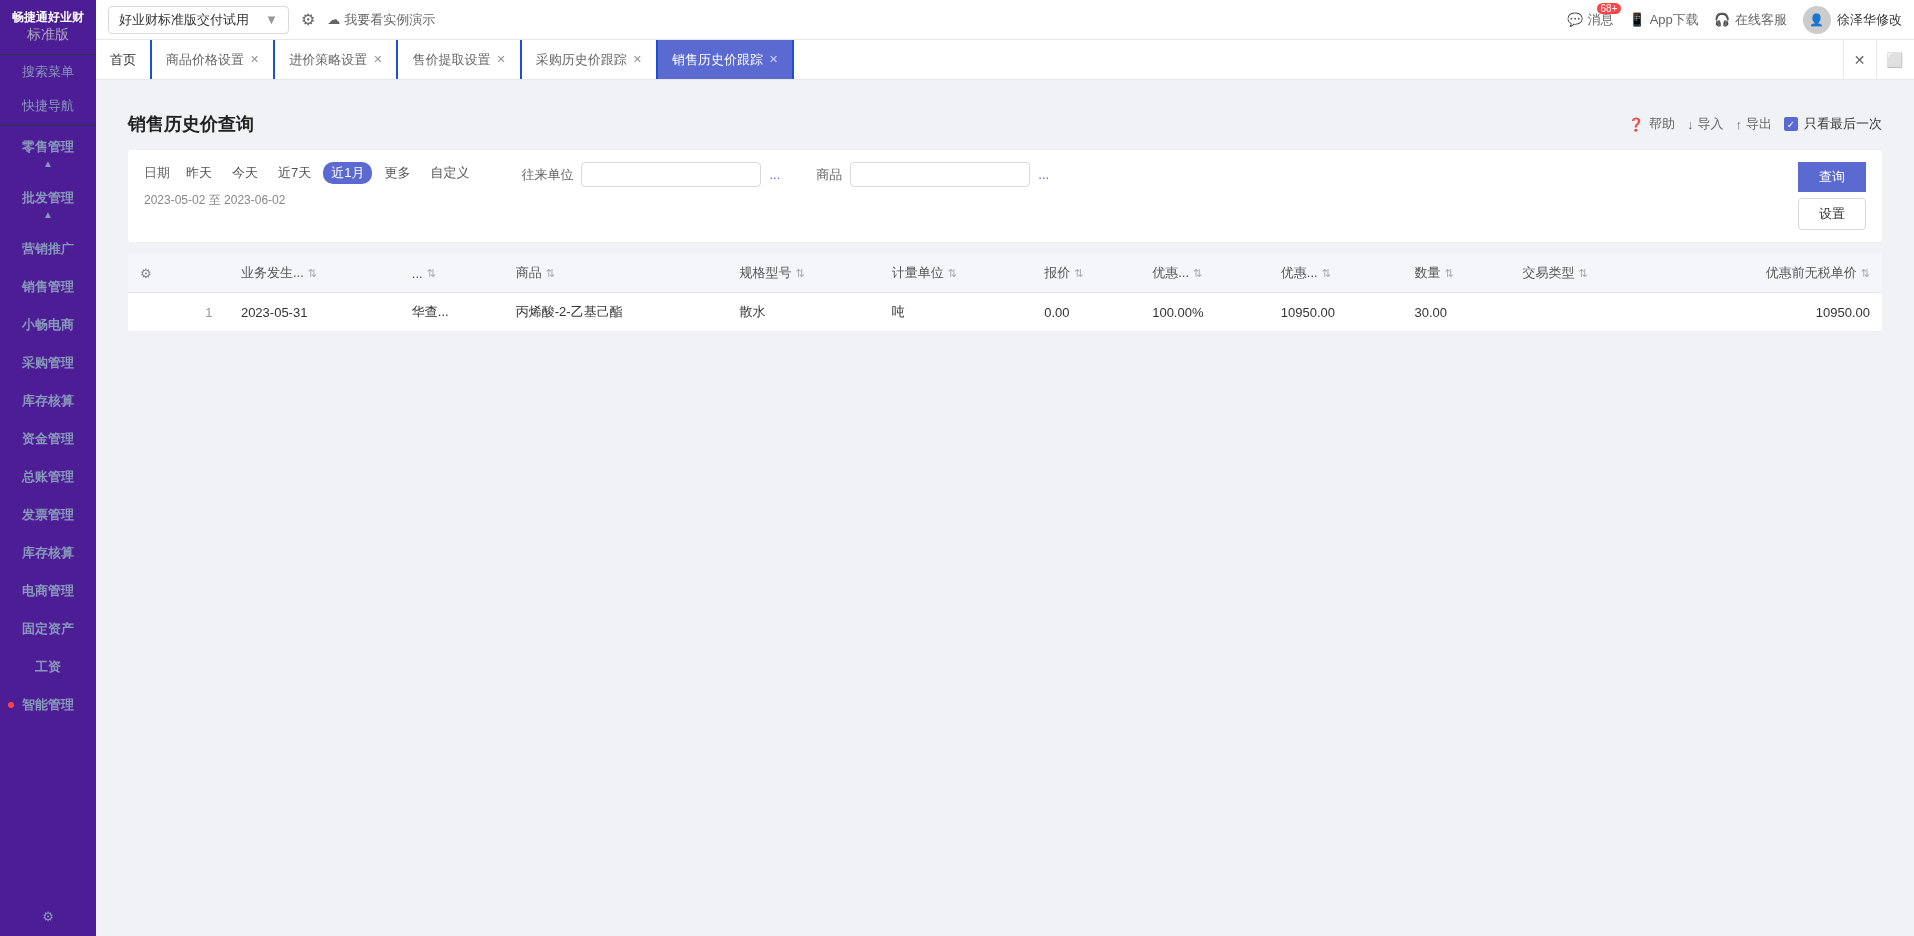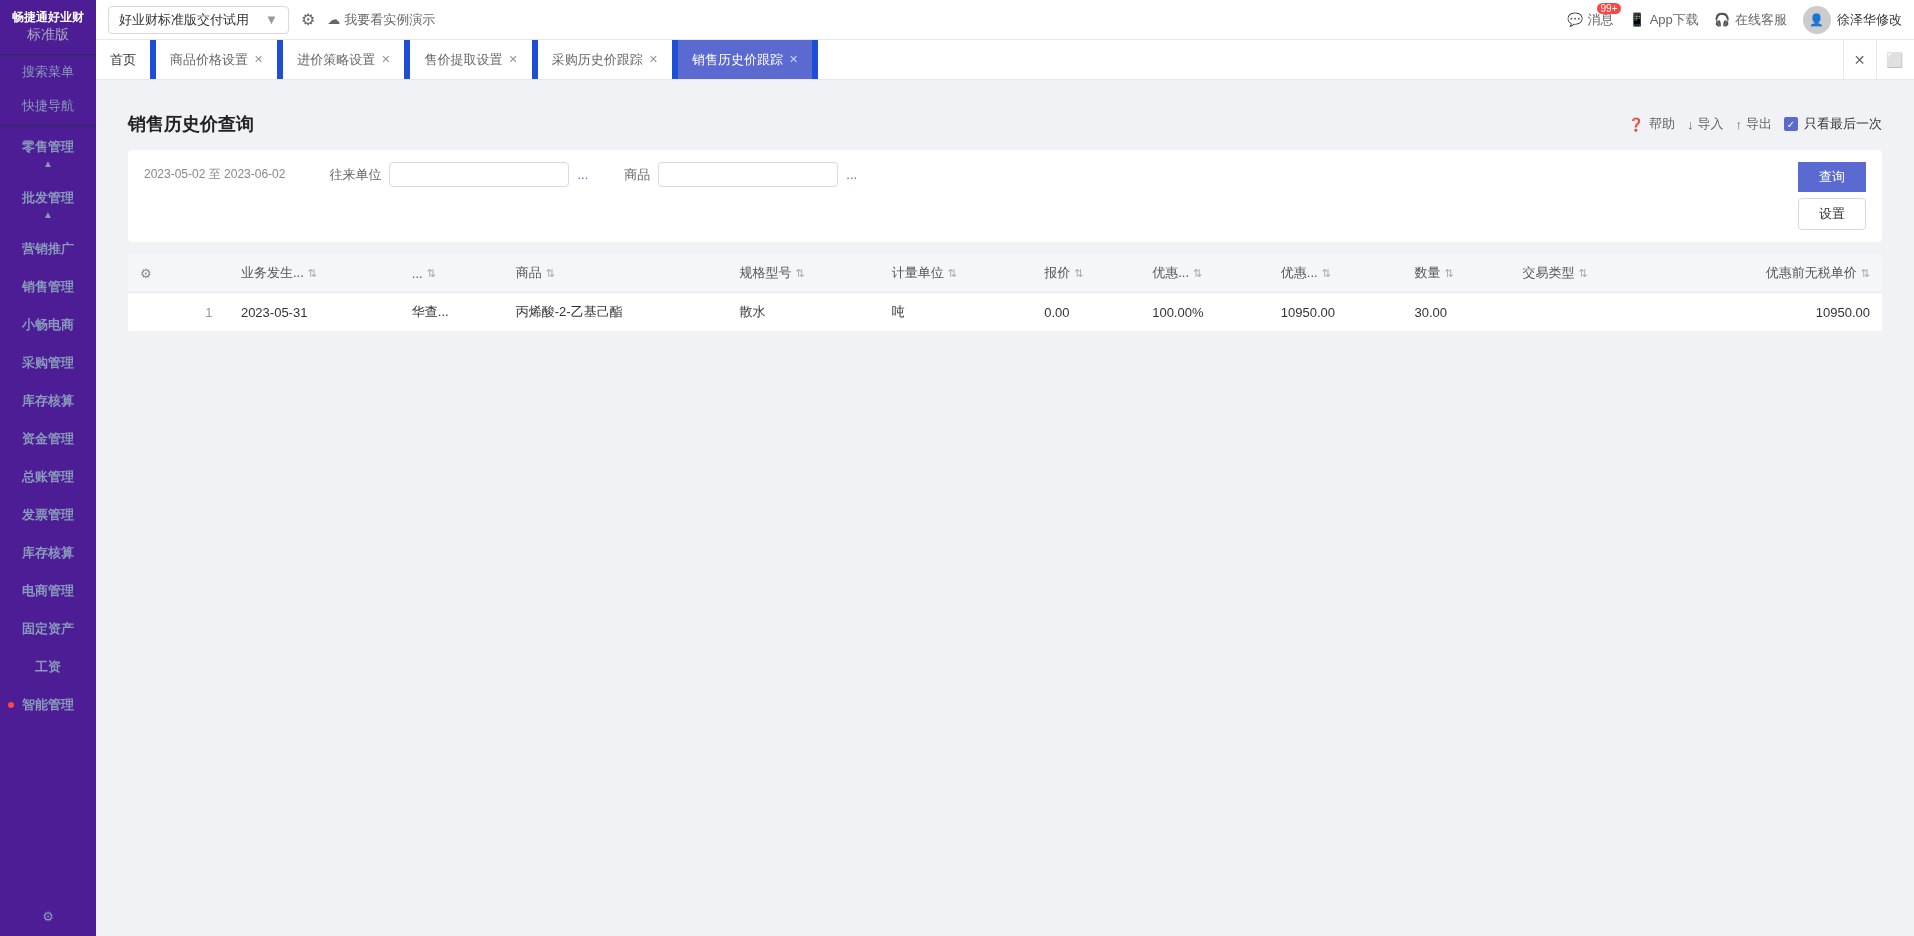--- a/index.html
+++ b/index.html
@@ -28,21 +28,21 @@
     .topbar-gear { color: #666; cursor: pointer; font-size: 16px; }
     .topbar-demo { display: flex; align-items: center; gap: 4px; color: #666; font-size: 13px; cursor: pointer; }
     .topbar-right { margin-left: auto; display: flex; align-items: center; gap: 16px; }
     .topbar-icon-group { display: flex; align-items: center; gap: 4px; color: #666; cursor: pointer; font-size: 13px; position: relative; }
     .badge { background: #ff4444; color: #fff; font-size: 10px; border-radius: 8px; padding: 0 4px; position: absolute; top: -8px; right: -8px; min-width: 18px; text-align: center; }
     .user-info { display: flex; align-items: center; gap: 6px; color: #333; cursor: pointer; }
     .user-avatar { width: 28px; height: 28px; border-radius: 50%; background: #ccc; display: flex; align-items: center; justify-content: center; font-size: 12px; color: #fff; }
 
     
     .tabs-bar { background: #fff; height: 40px; display: flex; align-items: center; padding: 0 0; border-bottom: 1px solid #e8e8e8; overflow-x: auto; }
-    .tab { display: flex; align-items: center; padding: 0 14px; height: 40px; font-size: 13px; color: #666; cursor: pointer; border-right: 6px solid #1d4ed8; white-space: nowrap; gap: 6px; flex-shrink: 0; }
+    .tab { display: flex; align-items: center; padding: 0 14px; height: 40px; font-size: 13px; color: #666; cursor: pointer; border-right: 2px solid #1d4ed8; white-space: nowrap; gap: 6px; flex-shrink: 0; }
     .tab.active { color: #fff; background: #5b6ad0; }
     .tab .close { font-size: 11px; color: inherit; opacity: 0.7; }
     .tab.home { color: #333; }
     .tab-actions { display: flex; align-items: center; margin-left: auto; }
     .tab-window-btn { padding: 0 10px; height: 40px; display: flex; align-items: center; color: #666; cursor: pointer; border-left: 1px solid #e8e8e8; font-size: 14px; }
 
     
     .content { flex: 1; overflow-y: auto; padding: 32px; }
 
     
@@ -165,21 +165,21 @@
     </div>
     <div class="topbar-gear">⚙</div>
     <div class="topbar-demo">
       <span>☁</span>
       <span>我要看实例演示</span>
     </div>
     <div class="topbar-right">
       <div class="topbar-icon-group">
         <span>💬</span>
         <span>消息</span>
-        <span class="badge">99+</span>
+        <span class="badge">68+</span>
       </div>
       <div class="topbar-icon-group">
         <span>📱</span>
         <span>App下载</span>
       </div>
       <div class="topbar-icon-group">
         <span>🎧</span>
         <span>在线客服</span>
       </div>
       <div class="user-info">
@@ -238,20 +238,31 @@
         </div>
         <label class="checkbox-label">
           <div class="checkbox-blue">✓</div>
           <span>只看最后一次</span>
         </label>
       </div>
     </div>
 
     <div class="filter-bar">
       <div style="display:flex; flex-direction:column; gap:4px;">
+        <div class="filter-group">
+          <span class="filter-label">日期</span>
+          <div class="date-options">
+            <span class="date-option">昨天</span>
+            <span class="date-option">今天</span>
+            <span class="date-option">近7天</span>
+            <span class="date-option active">近1月</span>
+            <span class="date-option">更多</span>
+            <span class="date-option">自定义</span>
+          </div>
+        </div>
         <div class="date-range">2023-05-02 至 2023-06-02</div>
       </div>
 
       <div class="filter-group" style="margin-left:24px;">
         <span class="filter-label">往来单位</span>
         <input class="filter-input" style="width: 180px;">
         <span class="filter-more">...</span>
       </div>
 
       <div class="filter-group" style="margin-left:16px;">

